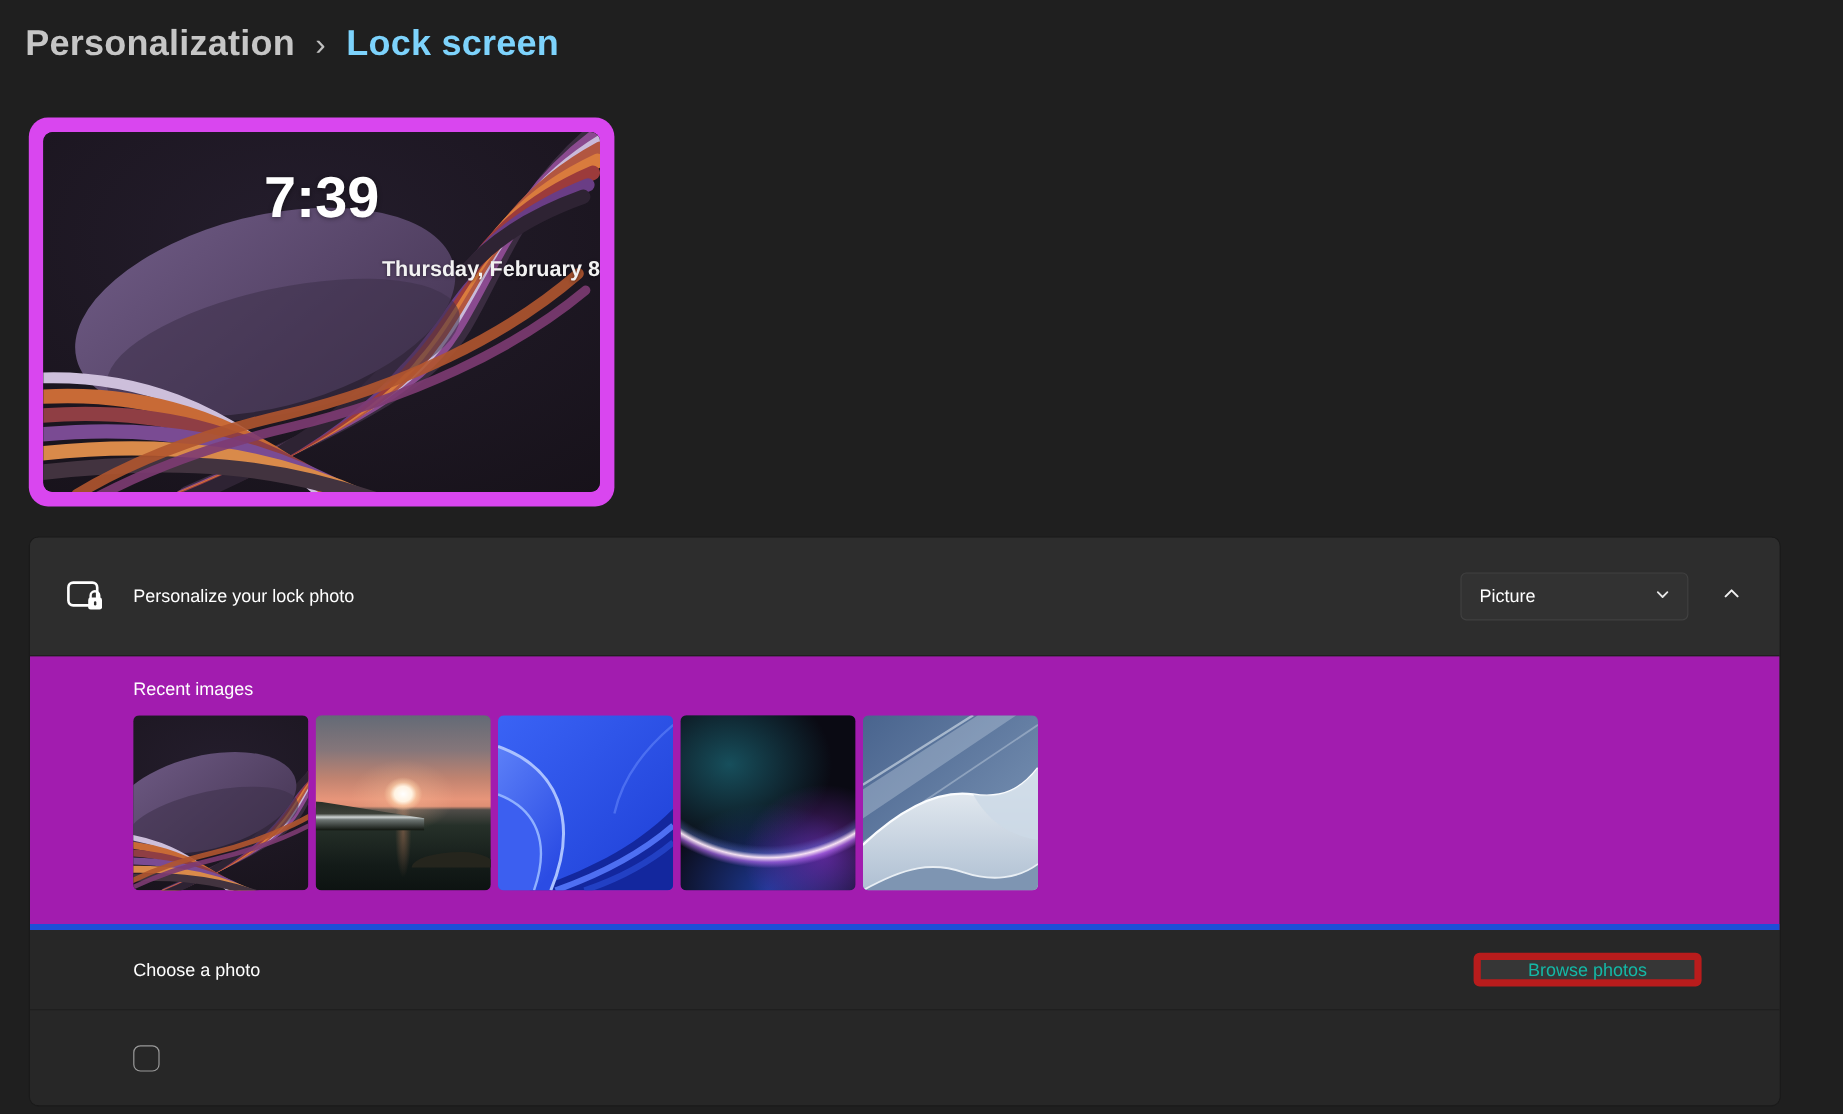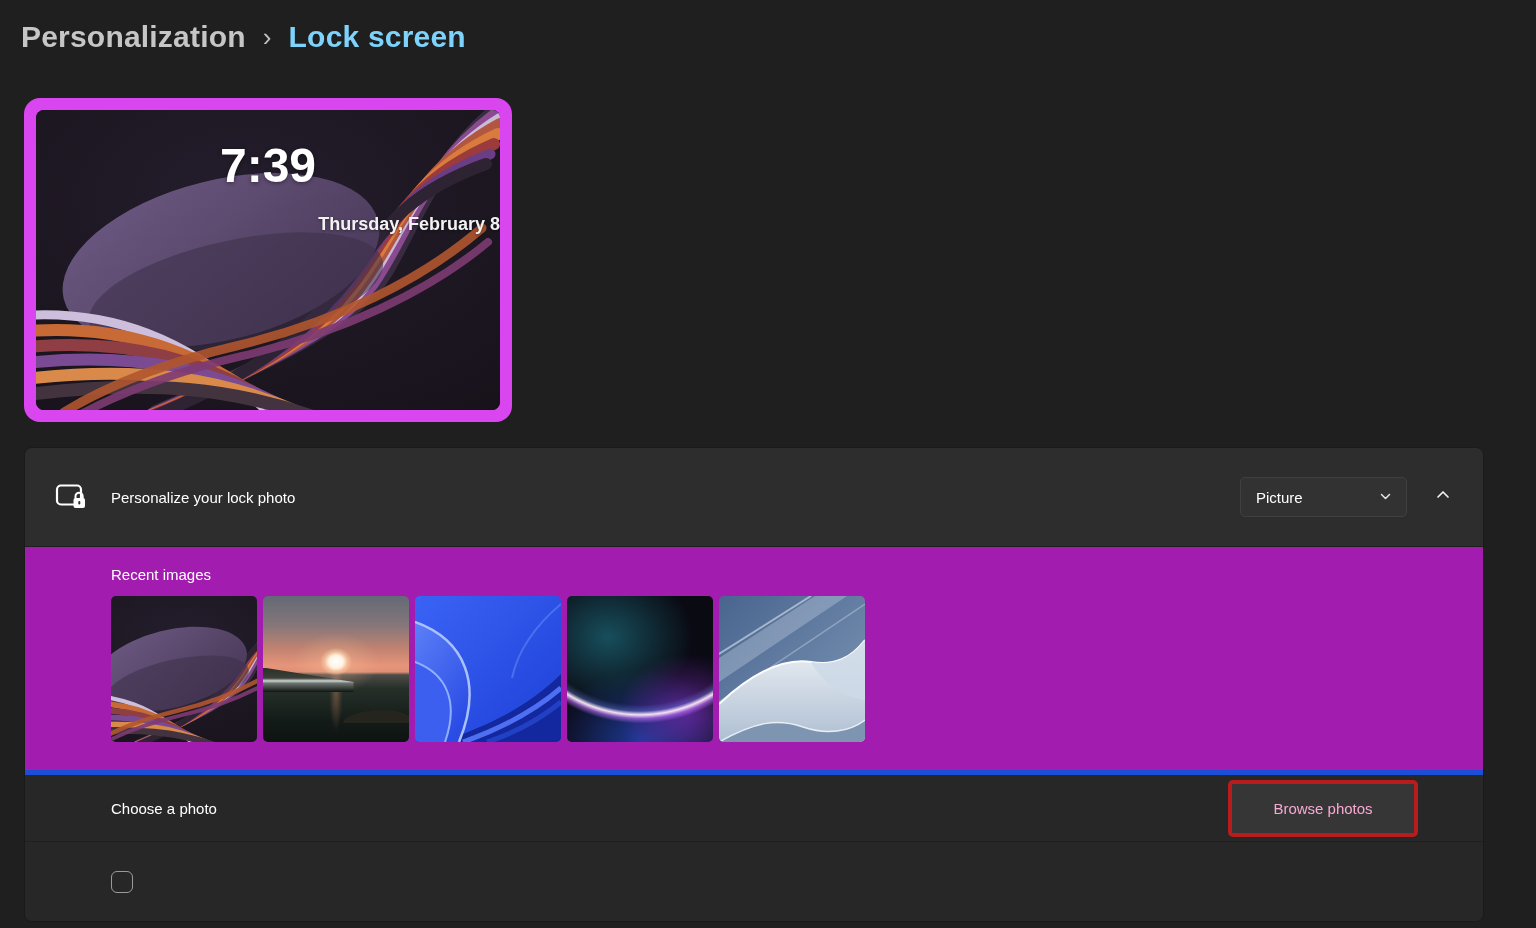--- a/index.html
+++ b/index.html
@@ -53,21 +53,21 @@
     display:flex; align-items:center;
     padding:0 24px 0 28px;
     border-bottom:1px solid #1f1f1f;
     cursor:pointer;
   }
   .hdr-icon { width:38px; display:flex; align-items:center; justify-content:center; }
   .hdr-label { margin-left:20px; font-size:15px; color:#fff; }
   .spacer { flex:1; }
 
   .select {
-    width:167px; height:40px;
+    width:190px; height:40px;
     background:#323232; border:1px solid #404040; border-radius:5px;
     display:flex; align-items:center; justify-content:space-between;
     padding:0 14px 0 15px; font-size:15px; color:#fff; cursor:pointer;
   }
   .expander-toggle {
     margin-left:20px; width:32px; height:32px;
     display:flex; align-items:center; justify-content:center;
     border-radius:4px; cursor:pointer;
   }
 
@@ -107,23 +107,23 @@
       radial-gradient(90% 75% at 28% 28%, rgba(26,96,110,.8), rgba(0,0,0,0) 65%),
       radial-gradient(100% 80% at 50% 100%, rgba(45,95,255,.55), rgba(0,0,0,0) 62%),
       #0a0a13;
   }
 
   .row-choose {
     background:#272727; height:67px; border-bottom:1px solid #1f1f1f;
     display:flex; align-items:center; padding:0 65px 0 86px;
   }
   .btn {
-    min-width:190px; height:57px;
-    background:#363636; border:4px solid #b91c1c; border-radius:5px;
-    color:#f9a8d4; font-size:15px; font-family:inherit;
+    min-width:190px; height:28px;
+    background:#363636; border:6px solid #b91c1c; border-radius:5px;
+    color:#14b8a6; font-size:15px; font-family:inherit;
     display:flex; align-items:center; justify-content:center; cursor:pointer;
   }
 
   .row-facts {
     background:#272727; height:79px;
     display:flex; align-items:center; padding:0 65px 0 86px;
   }
   .checkbox {
     width:22px; height:22px; flex:none;
     border:1.5px solid #9a9a9a; border-radius:6px;

